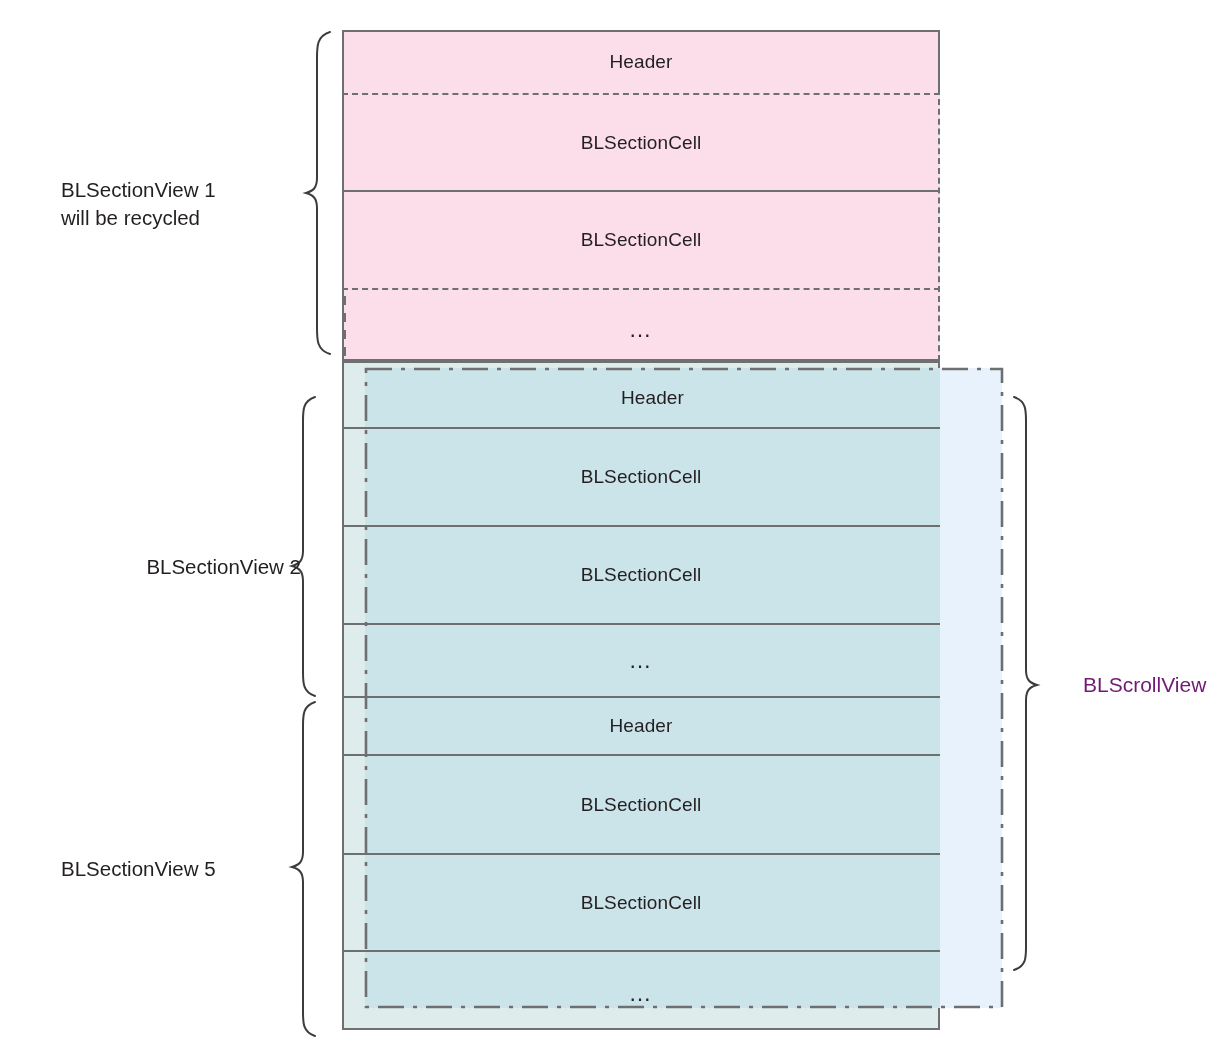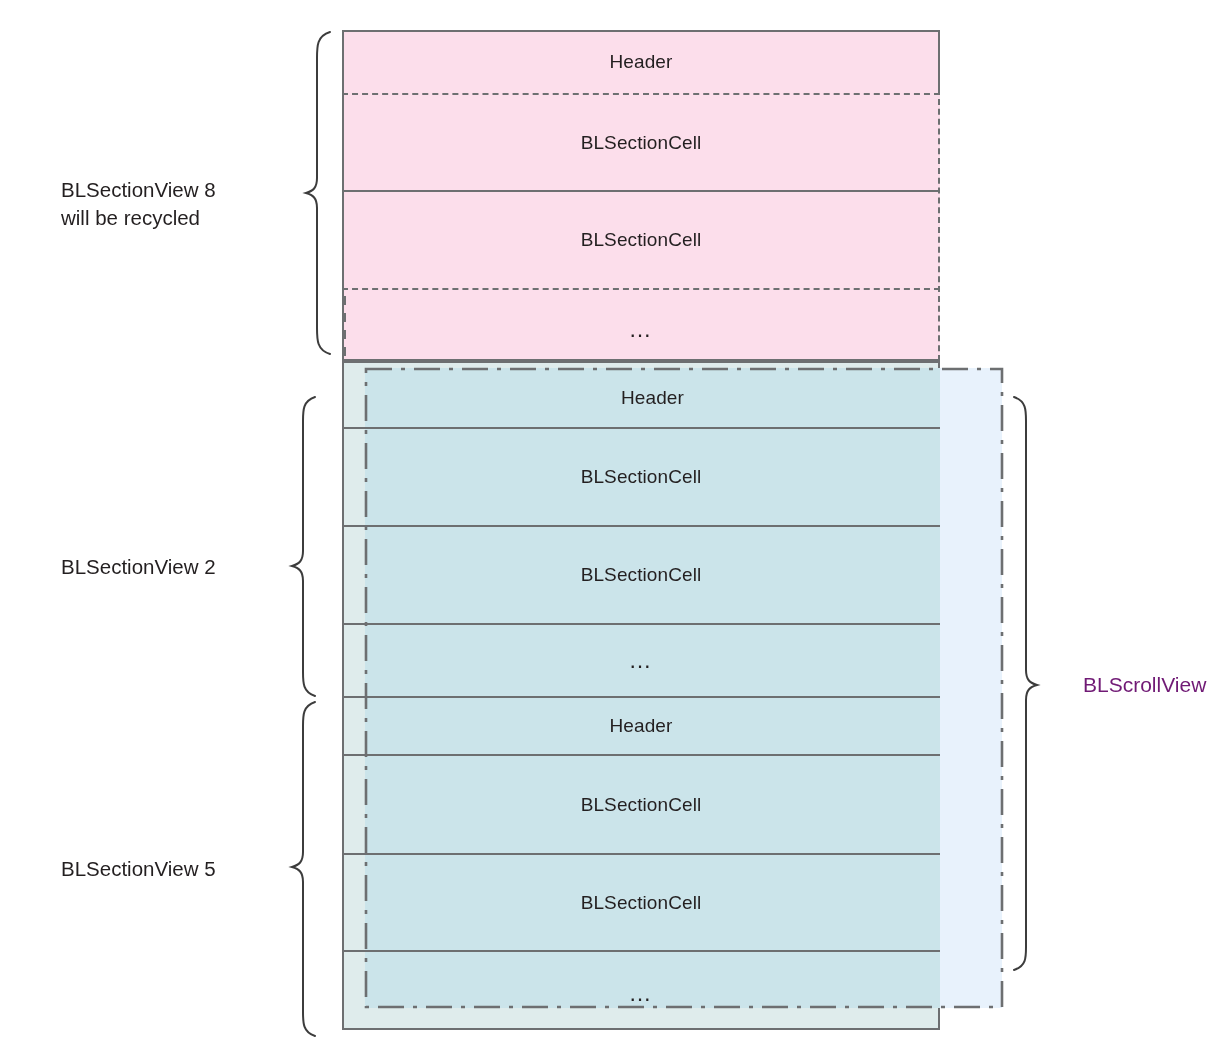--- a/index.html
+++ b/index.html
@@ -209,22 +209,22 @@
 
     <path d="M 967 397
              C 979 401, 979 410, 979 421
              L 979 670
              C 979 680, 983 683, 990 685
              C 983 687, 979 690, 979 700
              L 979 947
              C 979 958, 979 966, 967 970" fill="none" stroke="#3c3c3c" stroke-width="2" stroke-linecap="round"></path>
   </svg>
 
-  <div class="abs side-label" style="left:14px; top:176px; width:240px;">BLSectionView 8
+  <div class="abs side-label" style="left:14px; top:176px; width:240px;">BLSectionView 1
 will be recycled</div>
 
-  <div class="abs side-label" style="left:14px; top:553px; width:240px;">BLSectionView 2</div>
+  <div class="abs side-label" style="left:14px; top:553px; width:240px;text-align:right;">BLSectionView 2</div>
 
   <div class="abs side-label" style="left:14px; top:855px; width:240px;">BLSectionView 5</div>
 
   <div class="abs right-label" style="left:1036px; top:673px;">BLScrollView</div>
 
 </div>
 
 </body></html>

